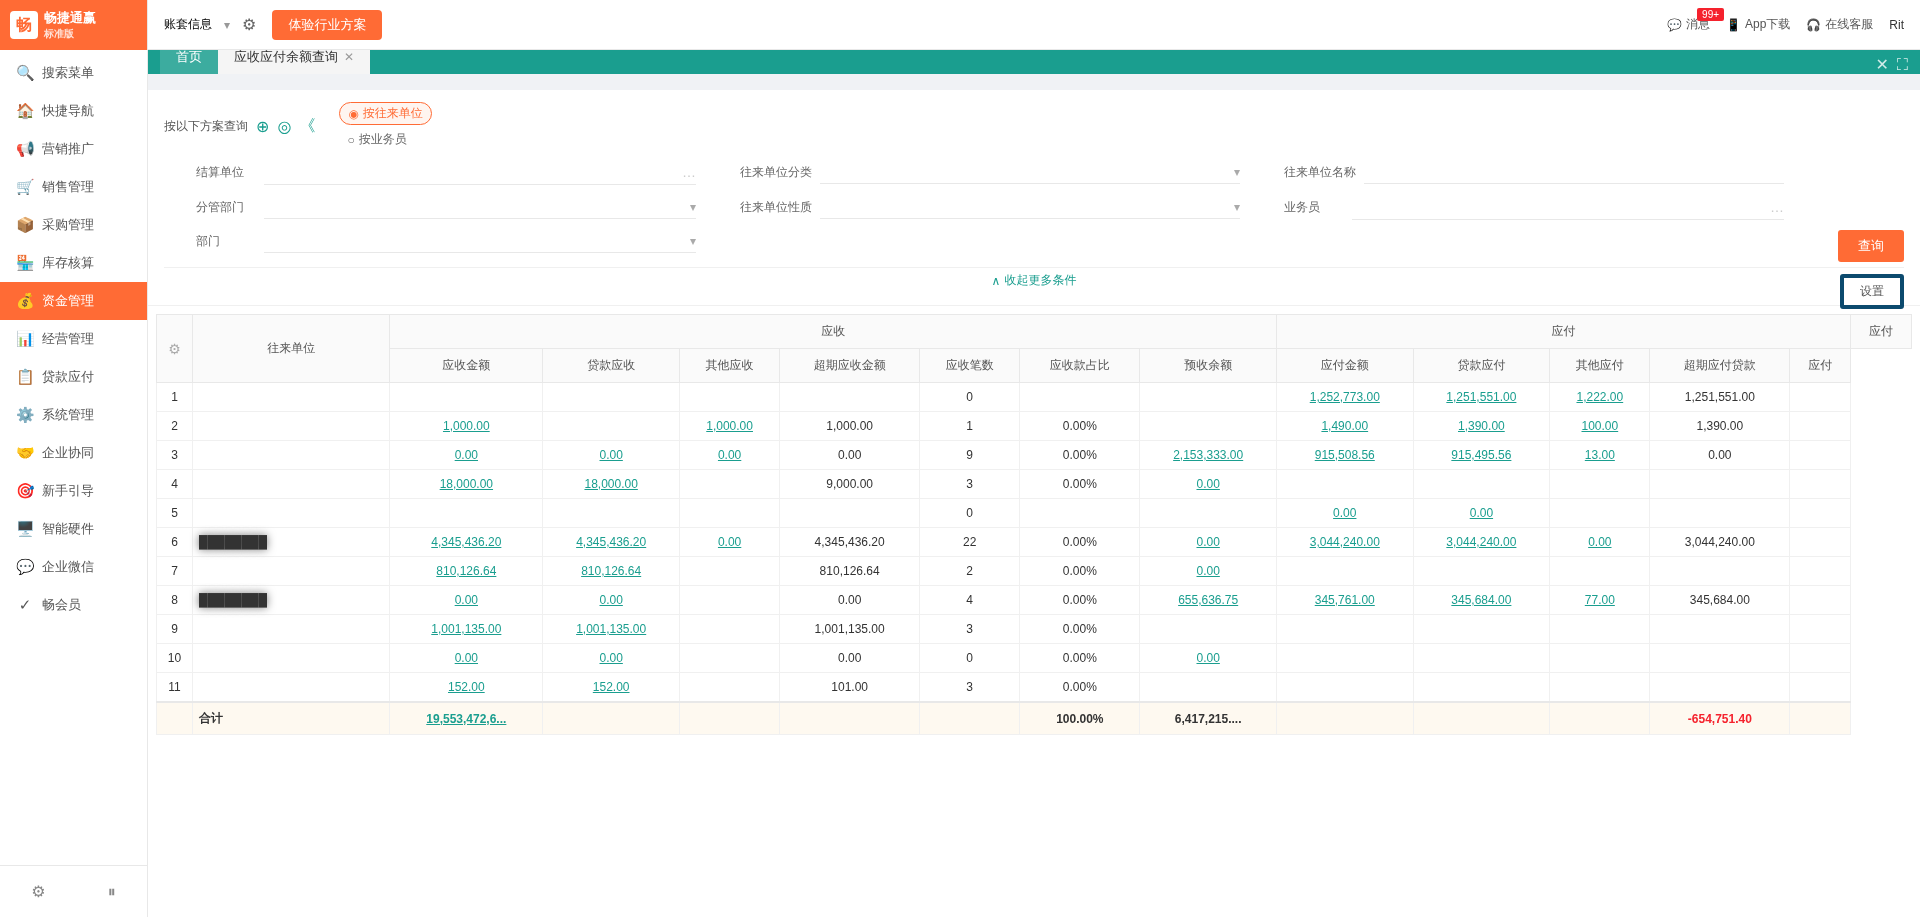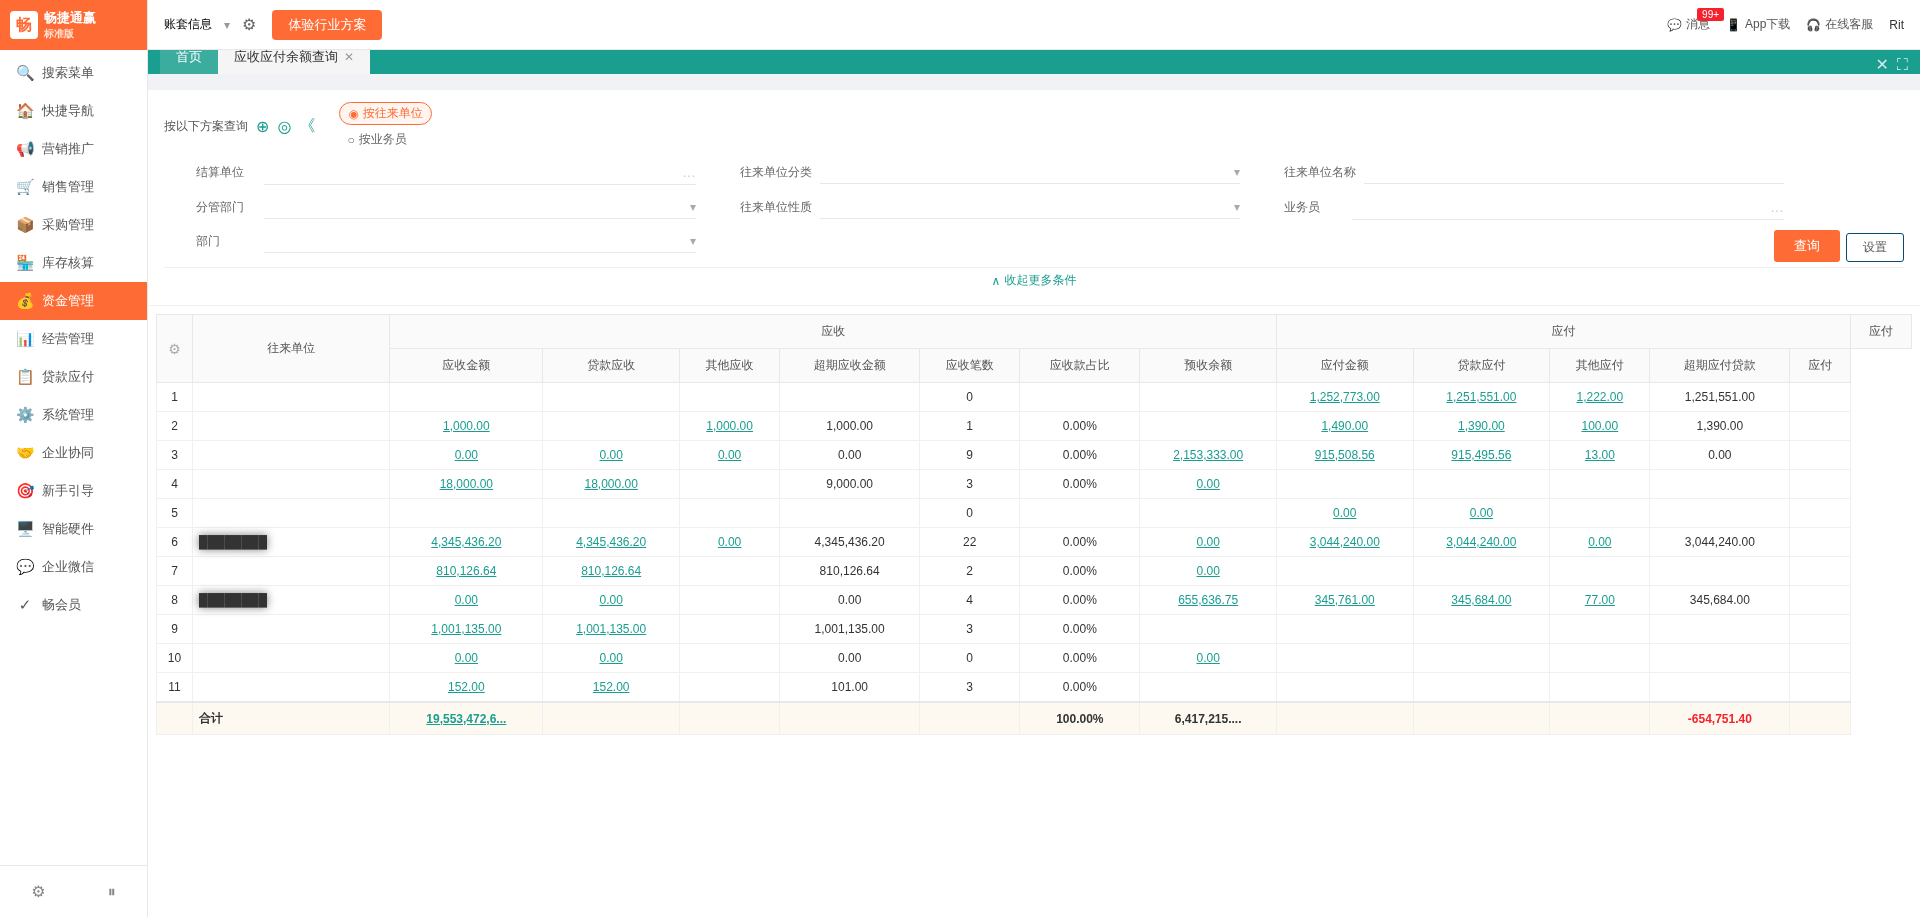--- a/index.html
+++ b/index.html
@@ -136,29 +136,29 @@
     .filter-dots { color: #ccc; font-size: 14px; cursor: pointer; }
     .filter-chevron { color: #aaa; font-size: 12px; }
     .collapse-btn {
       display: flex; align-items: center; justify-content: center; gap: 4px;
       color: #1a9e8f; cursor: pointer; font-size: 12px; padding: 4px;
       border-top: 1px solid #f0f0f0; margin-top: 4px;
     }
 
     
     .filter-actions {
-      display: flex; flex-direction: row; gap: 6px; align-items: flex-end;
+      display: flex; flex-direction: column; gap: 12px; align-items: flex-end;
       position: absolute; right: 16px; top: 140px;
     }
     .btn-query {
       background: #ff6b35; color: white; border: none; padding: 7px 20px;
       border-radius: 3px; cursor: pointer; font-size: 13px; font-weight: 500;
     }
     .btn-setting {
-      background: white; color: #555; border: 1px solid #0c4a6e; padding: 5px 16px;
+      background: white; color: #555; border: 4px solid #0c4a6e; padding: 5px 16px;
       border-radius: 3px; cursor: pointer; font-size: 12px;
     }
 
     
     .filter-wrapper { position: relative; }
 
     
     .table-area {
       padding: 0 8px 8px; background: #fff; margin-top: 8px;
     }

